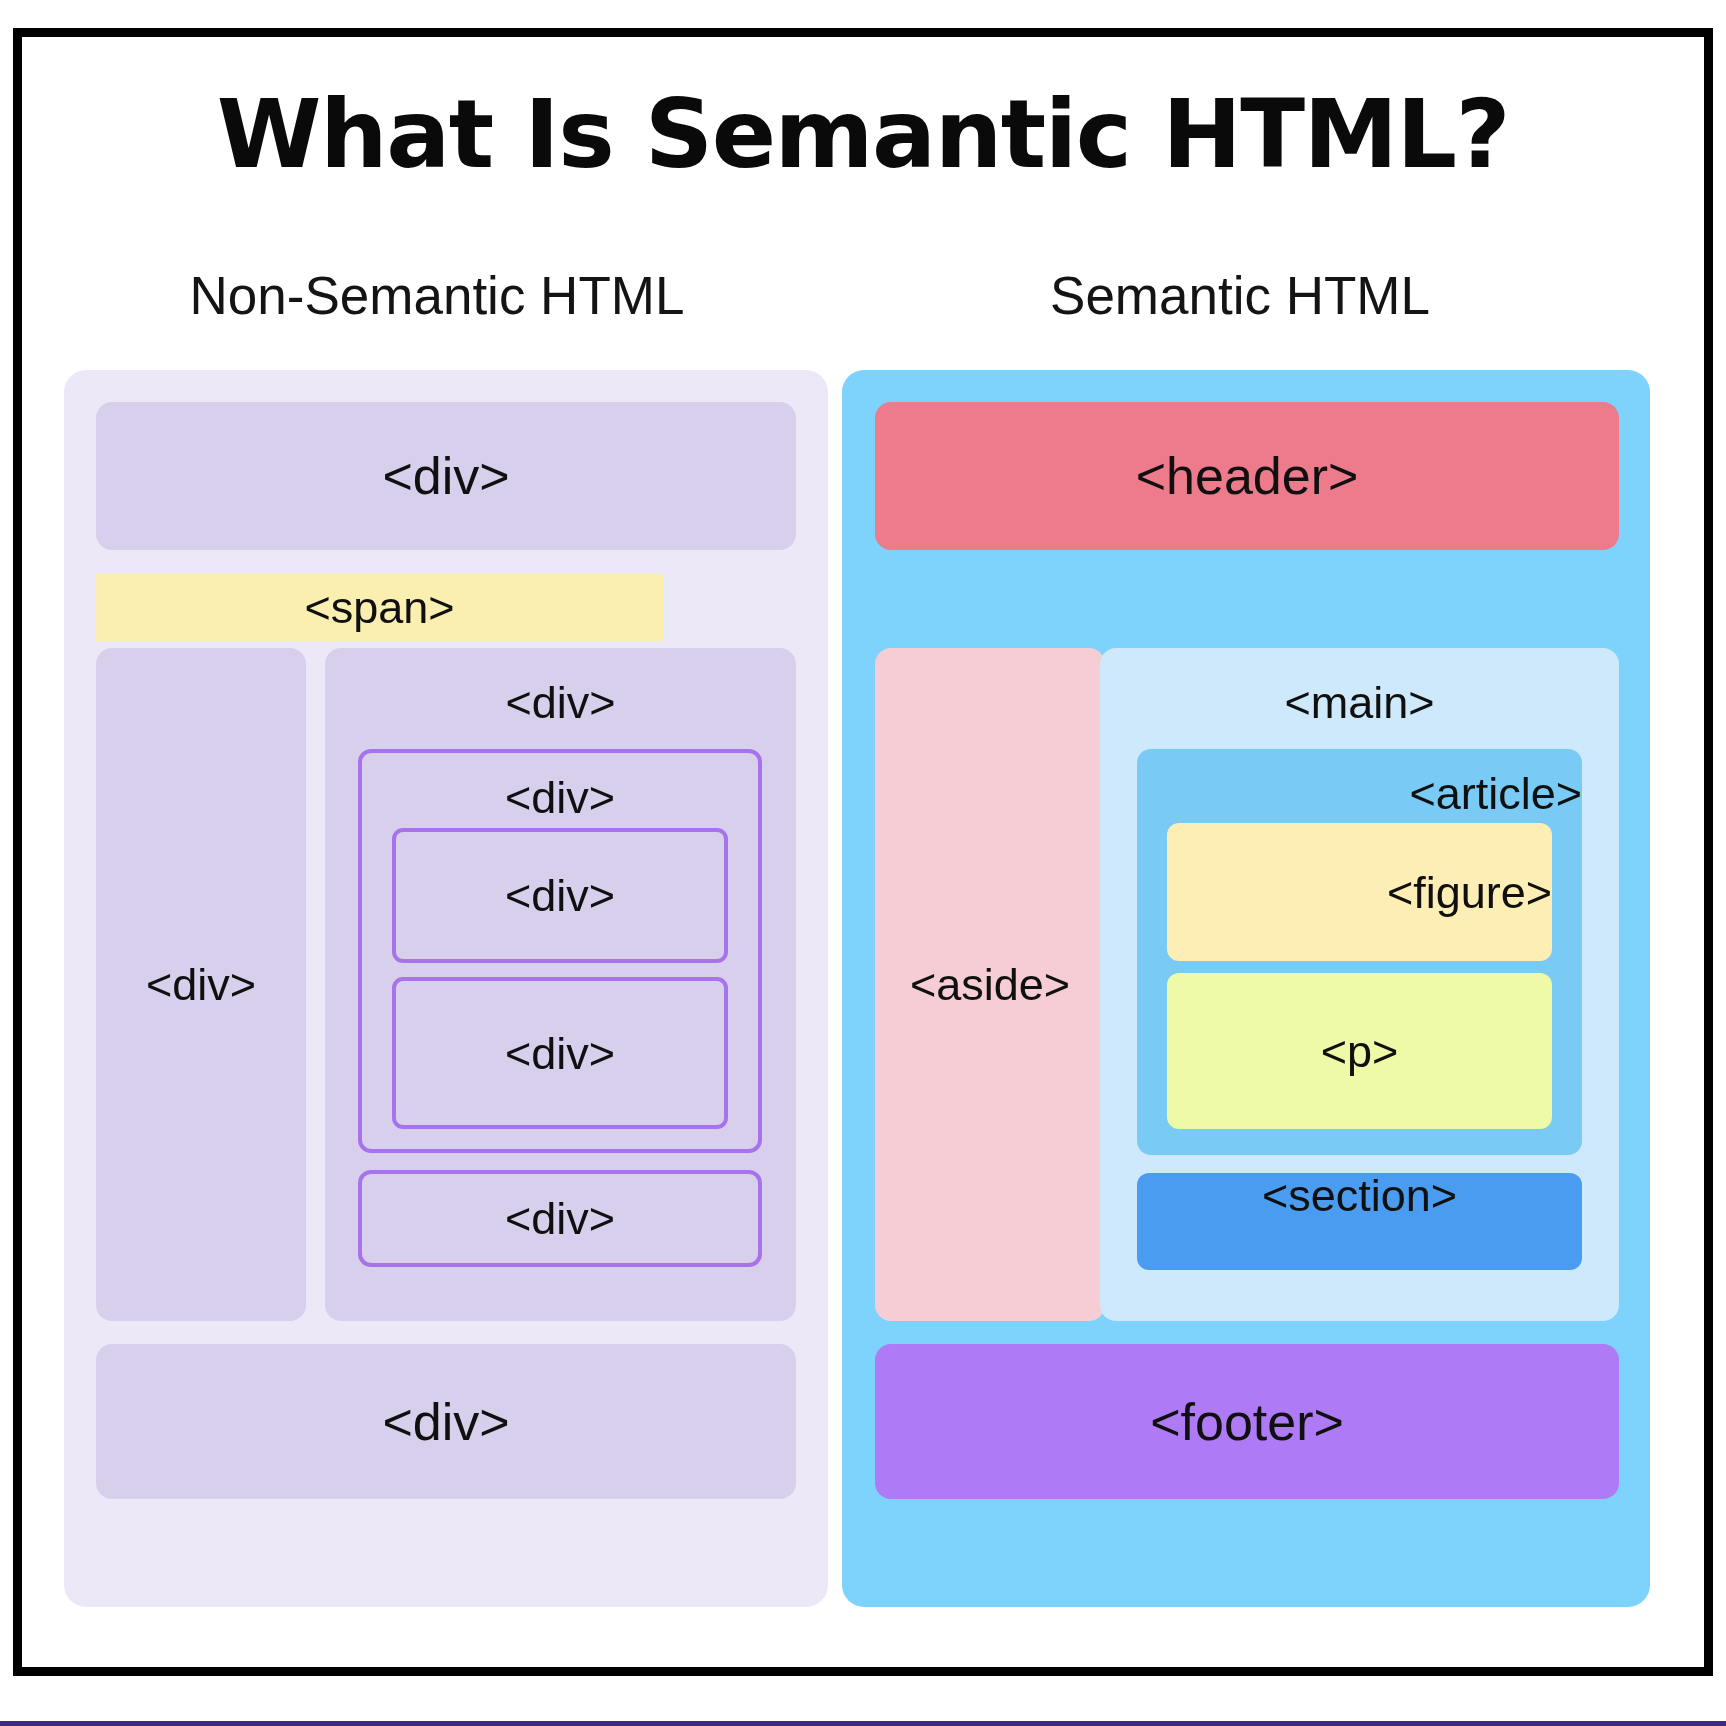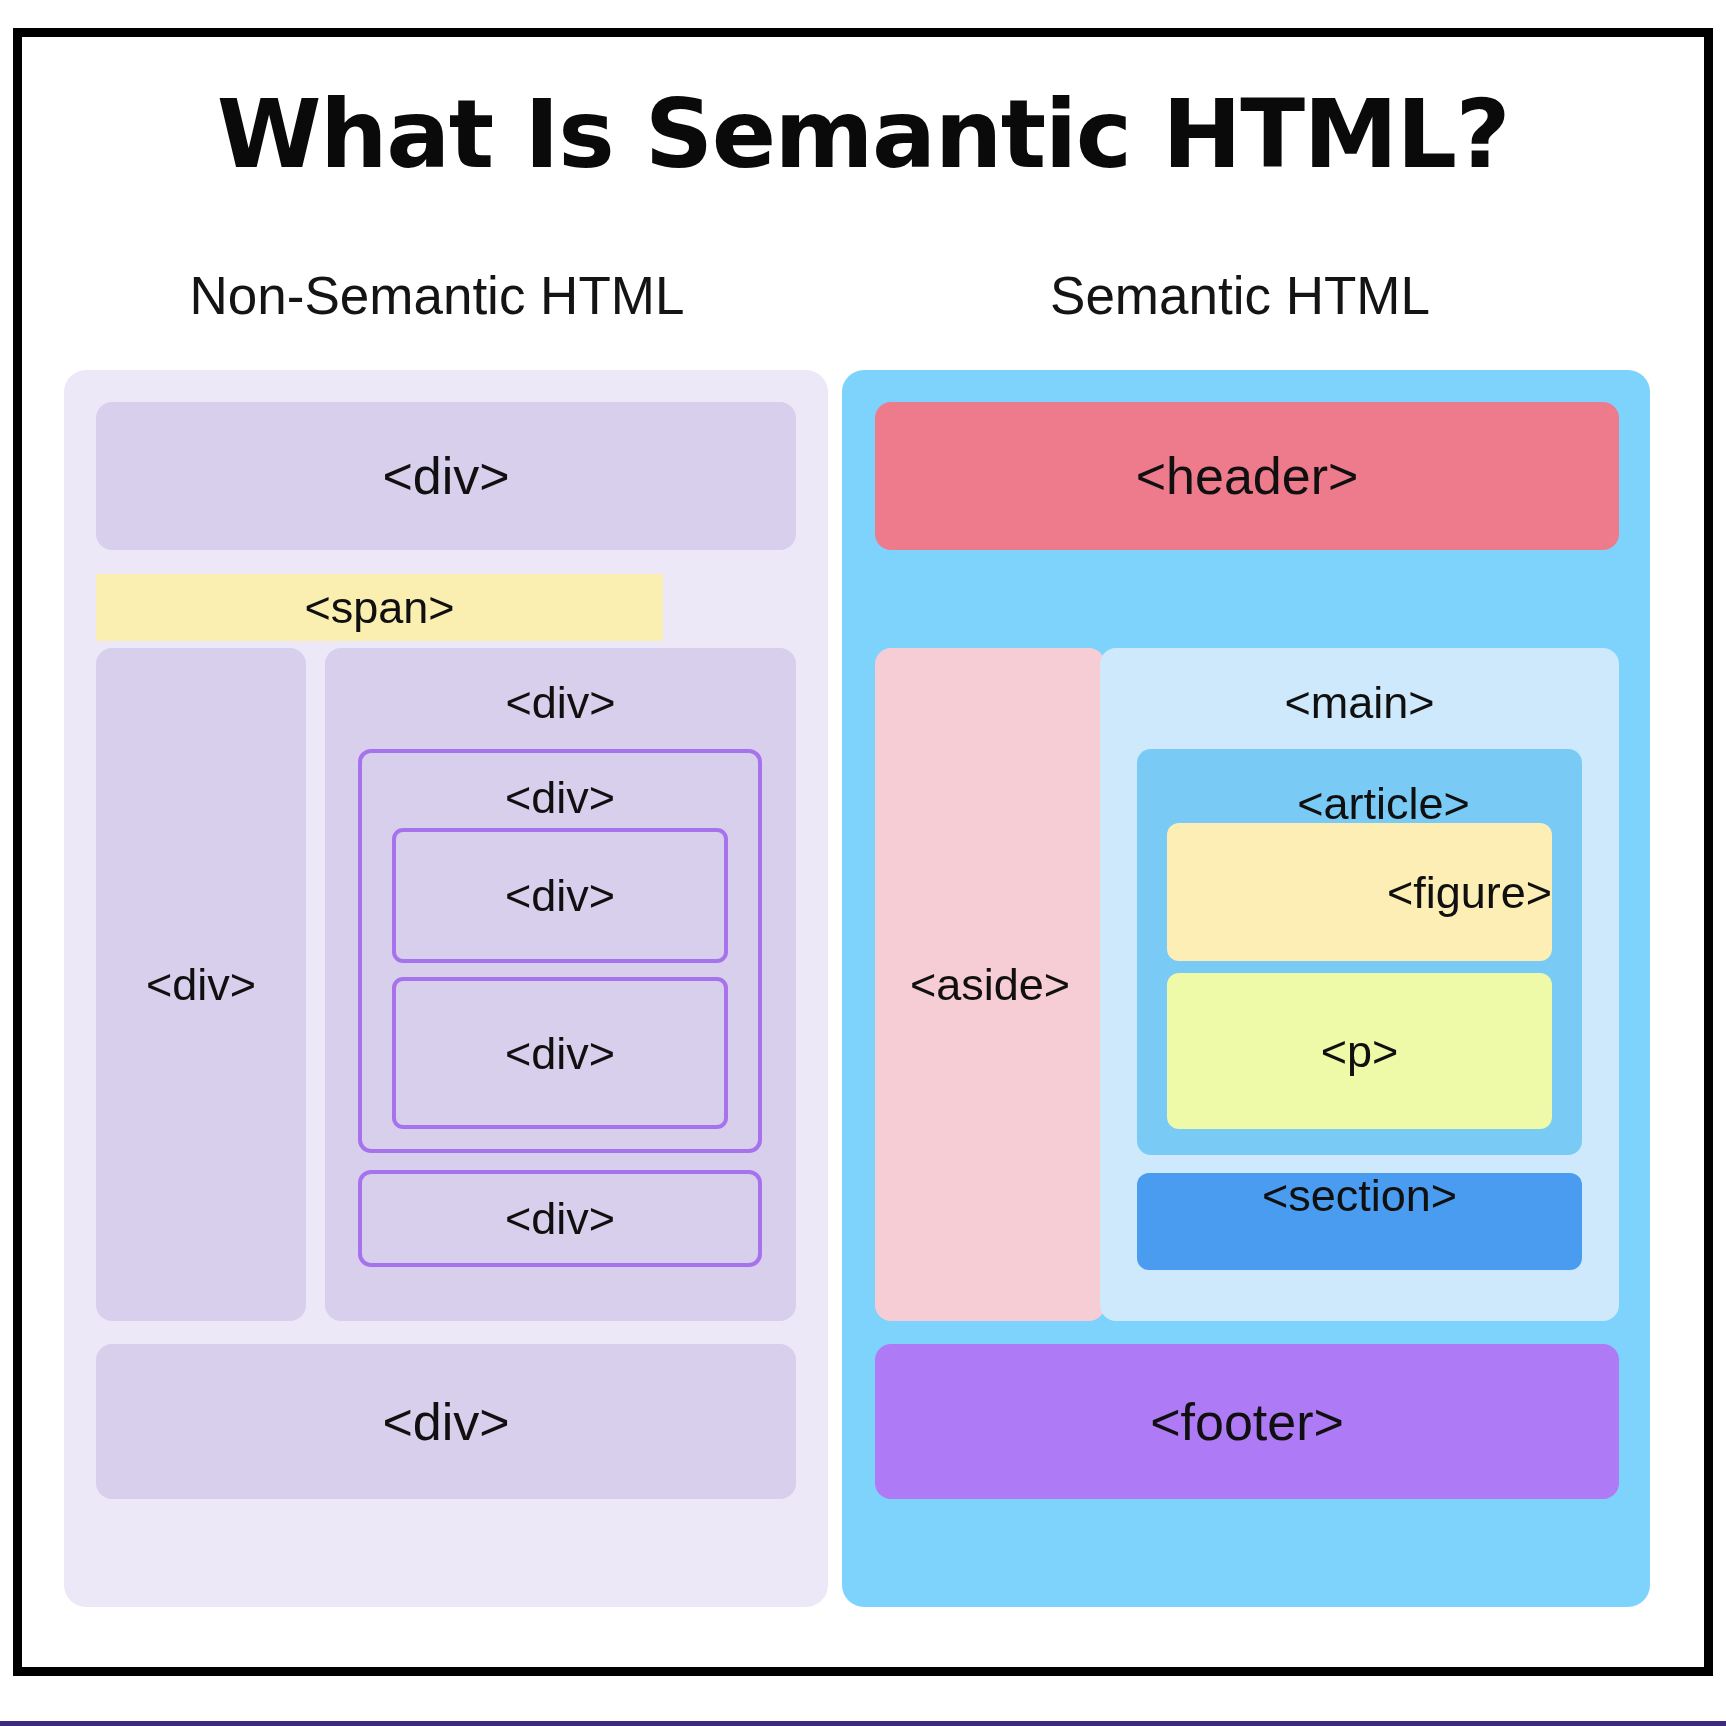--- a/index.html
+++ b/index.html
@@ -296,25 +296,24 @@
     left: 37px;
     top: 101px;
     width: 445px;
     height: 406px;
     background: #79cbf5;
     border-radius: 14px;
   }
 
   .sem-article > .lbl {
     position: absolute;
-    top: 32px;
+    top: 22px;
     left: 0;
     width: 100%;
-    text-align: center;
-    margin-left: 24px;
+    text-align: right;
   }
 
   .sem-figure {
     position: absolute;
     left: 30px;
     top: 74px;
     width: 385px;
     height: 138px;
     background: #fceeb4;
     border-radius: 12px;

